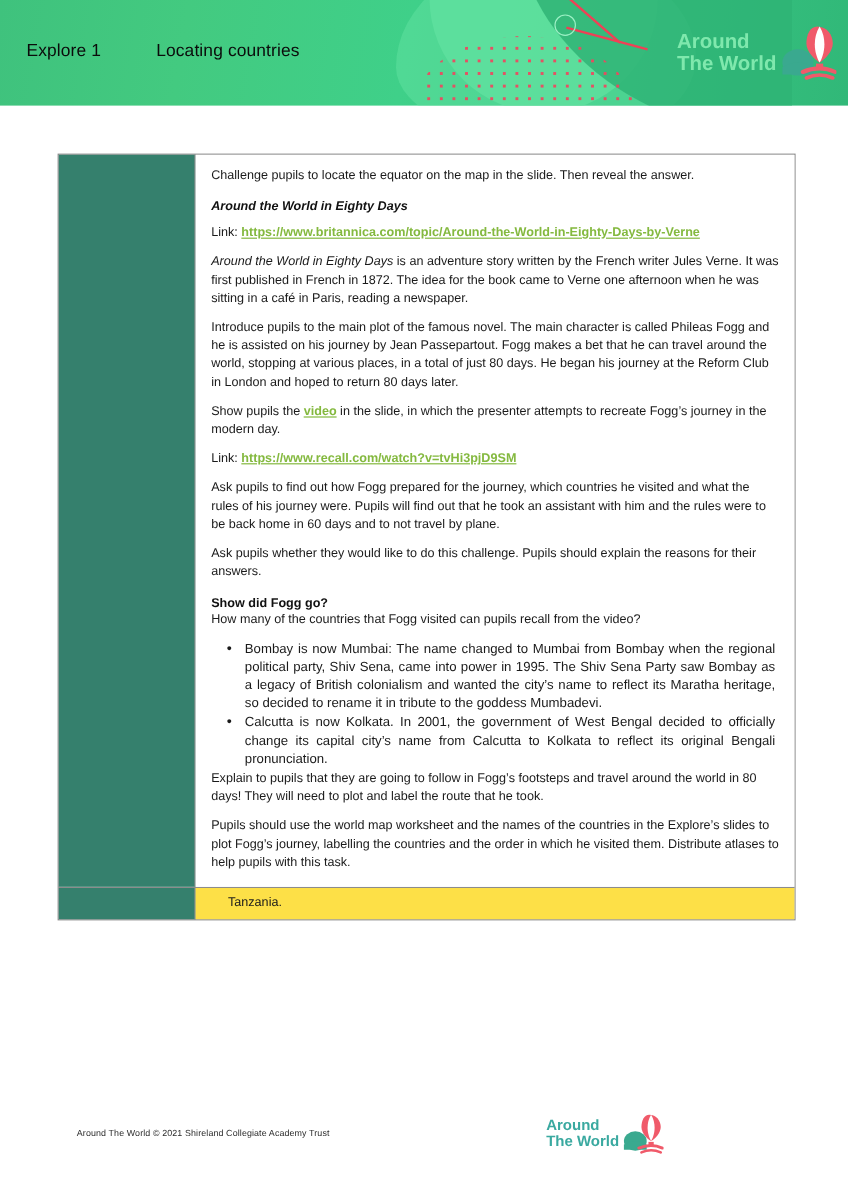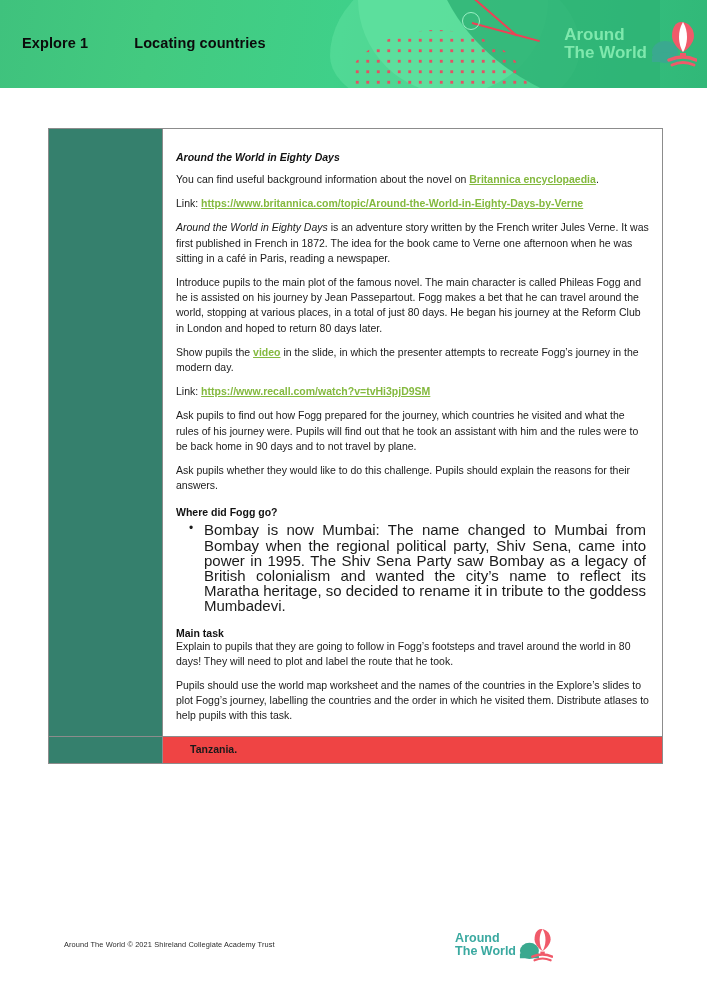--- a/index.html
+++ b/index.html
@@ -88,21 +88,21 @@
   .hdr-title-wrap {
     position: absolute;
     left: 22px; top: 35px;
     display: flex;
     align-items: baseline;
     gap: 46px;
     z-index: 5;
   }
   .hdr-explore, .hdr-topic {
     font-size: 14.5px;
-    font-weight: bold;
+    font-weight: normal;
     color: #0b0b0b;
     letter-spacing: .1px;
     white-space: nowrap;
   }
 
   
   .hdr-logo {
     position: absolute;
     right: 10px; top: 18px;
     display: flex;
@@ -136,24 +136,23 @@
     background: #35806d;
     border-right: 1px solid #8c8c8c;
   }
   .cell-body {
     flex: 1;
     background: #ffffff;
     padding: 10px 12px 12px 13px;
   }
   .cell-tail {
     flex: 1;
-    background: #ef4444;
+    background: #fde047;
     padding: 5px 12px 6px 27px;
     min-height: 26px;
-    font-weight: bold;
   }
 
   
   p.t {
     font-size: 10.5px;
     line-height: 15.2px;
     color: #1a1a1a;
     margin: 0 0 9px 0;
     text-align: left;
   }
@@ -185,21 +184,21 @@
     font-weight: bold;
   }
 
   ul.bullets {
     margin: 4px 0 0 0;
     padding-left: 28px;
     list-style: none;
   }
   ul.bullets li {
     position: relative;
-    font-size: 15px;
+    font-size: 11px;
     line-height: 15.2px;
     color: #1a1a1a;
     margin-bottom: 1px;
     text-align: justify;
     padding-right: 4px;
   }
   ul.bullets li::before {
     content: "\2022";
     position: absolute;
     left: -15px; top: -1px;
@@ -274,58 +273,57 @@
       </div>
     </div>
   </div>
 
   <div class="table">
 
     <div class="row row-main">
       <div class="cell-green"></div>
       <div class="cell-body">
 
+        <p class="t">Challenge pupils to locate the equator on the map in the slide. Then reveal the answer.</p>
 
         <p class="head-it">Around the World in Eighty Days</p>
 
-        <p class="t tight">
-          <span>You can find useful background information about the novel on </span><a class="lnk" href="#">Britannica encyclopaedia</a><span>.</span>
-        </p>
         <p class="t">
           <span>Link:</span>
           <a class="lnk" href="#">https://www.britannica.com/topic/Around-the-World-in-Eighty-Days-by-Verne</a>
         </p>
 
         <p class="t">
           <span class="ital">Around the World in Eighty Days</span><span> is an adventure story written by the French writer Jules Verne. It was first published in French in 1872. The idea for the book came to Verne one afternoon when he was sitting in a café in Paris, reading a newspaper.</span>
         </p>
 
         <p class="t">Introduce pupils to the main plot of the famous novel. The main character is called Phileas Fogg and he is assisted on his journey by Jean Passepartout. Fogg makes a bet that he can travel around the world, stopping at various places, in a total of just 80 days. He began his journey at the Reform Club in London and hoped to return 80 days later.</p>
 
         <p class="t tight">
           <span>Show pupils the </span><a class="lnk-plain" href="#">video</a><span> in the slide, in which the presenter attempts to recreate Fogg’s journey in the modern day.</span>
         </p>
         <p class="t">
           <span>Link:</span>
           <a class="lnk" href="#">https://www.recall.com/watch?v=tvHi3pjD9SM</a>
         </p>
 
-        <p class="t">Ask pupils to find out how Fogg prepared for the journey, which countries he visited and what the rules of his journey were. Pupils will find out that he took an assistant with him and the rules were to be back home in 90 days and to not travel by plane.</p>
+        <p class="t">Ask pupils to find out how Fogg prepared for the journey, which countries he visited and what the rules of his journey were. Pupils will find out that he took an assistant with him and the rules were to be back home in 60 days and to not travel by plane.</p>
 
         <p class="t">Ask pupils whether they would like to do this challenge. Pupils should explain the reasons for their answers.</p>
 
-        <p class="head-b gap-top">Where did Fogg go?</p>
+        <p class="head-b gap-top">Show did Fogg go?</p>
+        <p class="t">How many of the countries that Fogg visited can pupils recall from the video?</p>
 
 
 
         <ul class="bullets">
           <li>Bombay is now Mumbai:  The name  changed  to Mumbai from Bombay when  the  regional political party, Shiv  Sena,  came into power in 1995. The Shiv  Sena  Party  saw Bombay as a legacy of British colonialism and wanted the city’s name to reflect its Maratha heritage,  so decided to  rename  it in tribute to the goddess  Mumbadevi.</li>
+          <li>Calcutta is now Kolkata.  In 2001, the government of West Bengal decided to officially change its capital city’s name from Calcutta to Kolkata to reflect its original Bengali pronunciation.</li>
         </ul>
 
-        <p class="head-b gap-top">Main task</p>
         <p class="t">Explain to pupils that they are going to follow in Fogg’s footsteps and travel around the world in 80 days! They will need to plot and label the route that he took.</p>
 
         <p class="t">Pupils should use the world map worksheet and the names of the countries in the Explore’s slides to plot Fogg’s journey, labelling the countries and the order in which he visited them. Distribute atlases to help pupils with this task.</p>
       </div>
     </div>
 
     <div class="row">
       <div class="cell-green"></div>
       <div class="cell-tail">
         <p class="t">Tanzania.</p>

